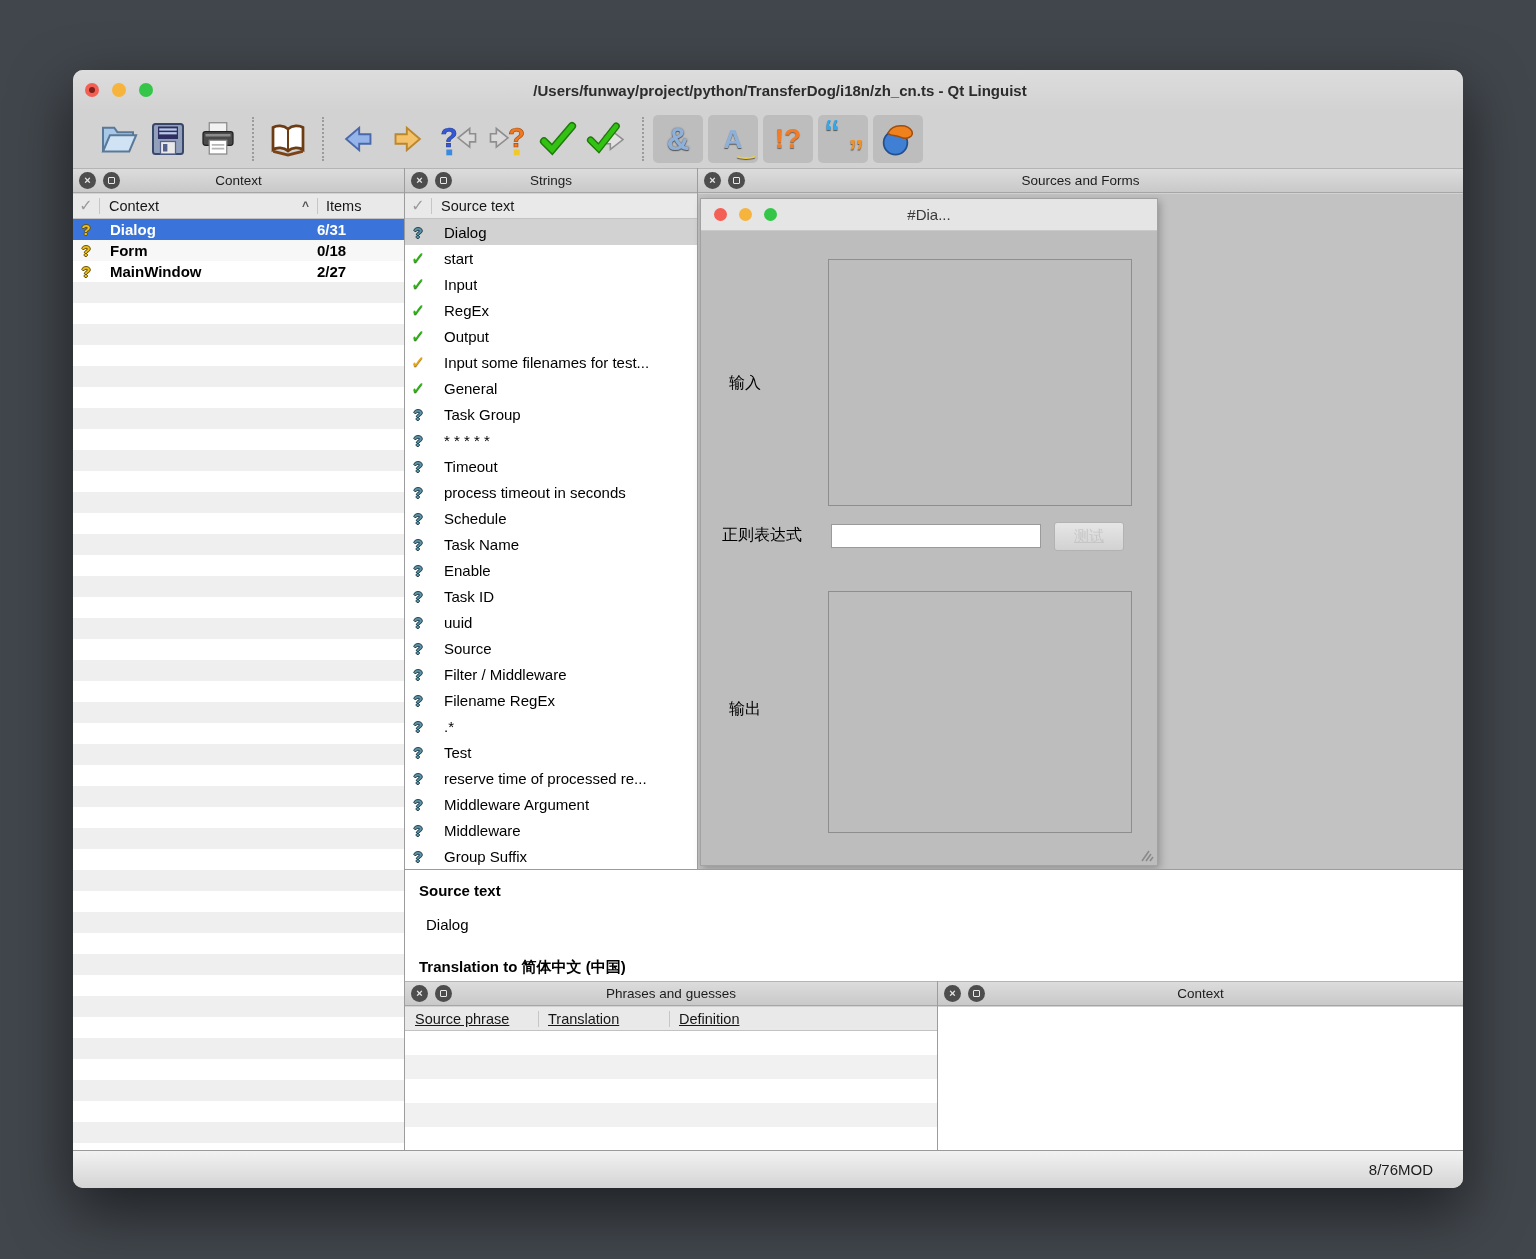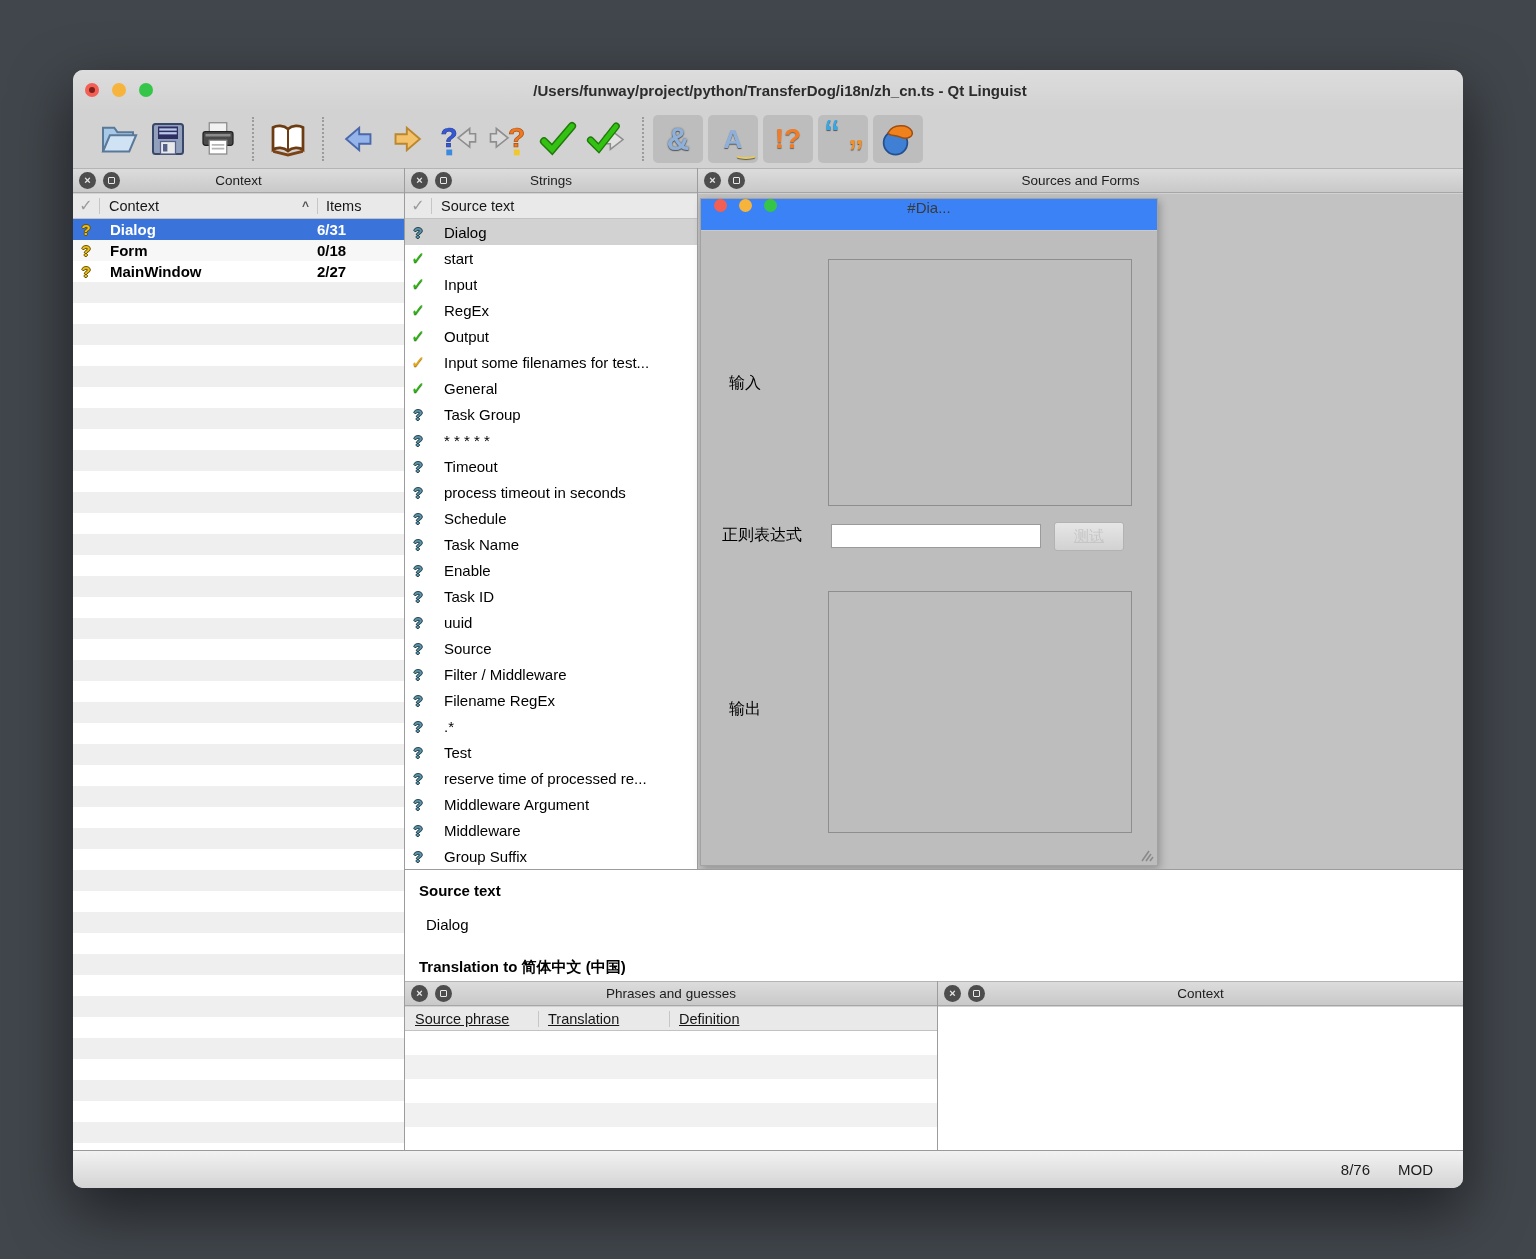--- a/index.html
+++ b/index.html
@@ -83,22 +83,22 @@
   .check-ok { color:#2cb511; text-shadow:0 1px 1px #1a6608; font-size:17px; }
   .check-warn { color:#e8a816; text-shadow:0 1px 1px #8a6200; font-size:17px; }
   .check-gray { color:#9a9a9a; font-size:16px; }
 
   
   .src-head { left:625px; top:98px; width:765px; }
   .src-body { position:absolute; left:625px; top:124px; width:765px; height:675px; background:#c2c2c2; }
 
   .preview { position:absolute; left:2px; top:4px; width:458px; height:668px;
     background:#bdbdbd; border:1px solid #a2a2a2; box-shadow:2px 3px 8px rgba(0,0,0,.25); }
-  .pv-titlebar { position:absolute; left:0; top:0; right:0; height:32px; background:#3b82f6;
-    border-bottom:1px solid #c9c9c9; display:flex; }
+  .pv-titlebar { position:absolute; left:0; top:0; right:0; height:32px; background:#e5e5e5;
+    border-bottom:1px solid #c9c9c9; display:flex; align-items:center; }
   .pv-lights { display:flex; gap:12px; margin-left:13px; }
   .pv-light { width:13px; height:13px; border-radius:50%; }
   .pv-title { position:absolute; left:0; right:0; text-align:center; font-size:15px; color:#3a3a3a; }
   .pv-box { position:absolute; border:1px solid #8e8e8e; background:#bdbdbd; }
   .pv-label { position:absolute; color:#000000; font-size:16px; }
   .pv-input { position:absolute; background:#fff; border:1px solid #9a9a9a; font-size:14px; padding:0 4px; }
   .pv-btn { position:absolute; background:linear-gradient(#e6e6e6,#d2d2d2); border:1px solid #b2b2b2;
     border-radius:3px; color:#c6c6c6; font-size:15px; display:flex; align-items:center; justify-content:center; }
   .pv-grip { position:absolute; right:3px; bottom:3px; }
 
@@ -117,21 +117,21 @@
   .phr-body { position:absolute; left:332px; top:961px; width:532px; height:119px;
     background:repeating-linear-gradient(180deg,#ffffff 0,#ffffff 24px,#f1f1f1 24px,#f1f1f1 48px); }
 
   
   .wrn-head { left:865px; top:911px; width:525px; }
   .wrn-body { position:absolute; left:865px; top:937px; width:525px; height:143px; background:#fff; }
 
   
   .statusbar { position:absolute; left:0; top:1080px; right:0; height:38px;
     background:linear-gradient(#f2f2f2,#d4d4d4); border-top:1px solid #9a9a9a;
-    display:flex; align-items:center; justify-content:flex-end; gap:28px; padding-right:30px;
+    display:flex; align-items:center; justify-content:flex-end; padding-right:30px;
     font-size:15px; color:#1c1c1c; }
 </style>
 </head>
 <body>
 
 <div class="window">
 
   <div class="titlebar">
     <div class="lights">
       <span class="light red"></span>

